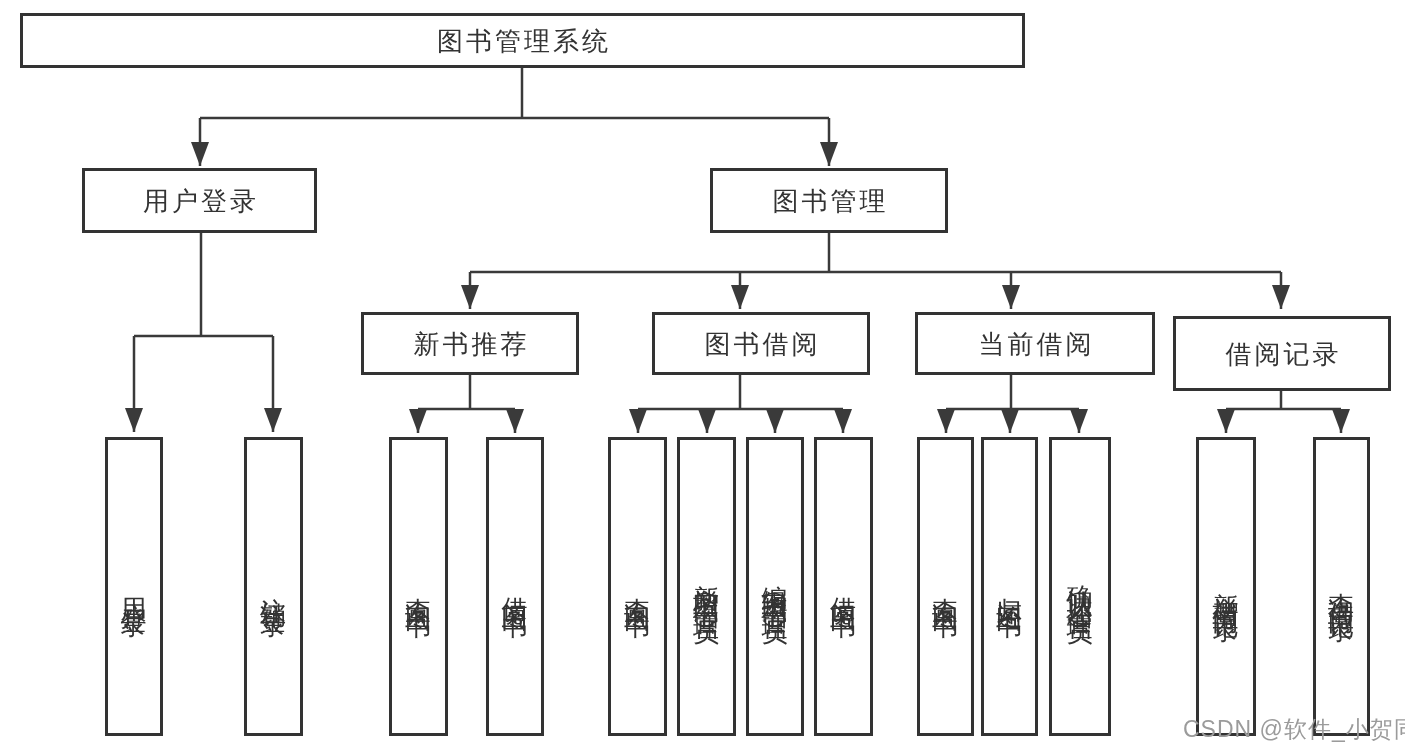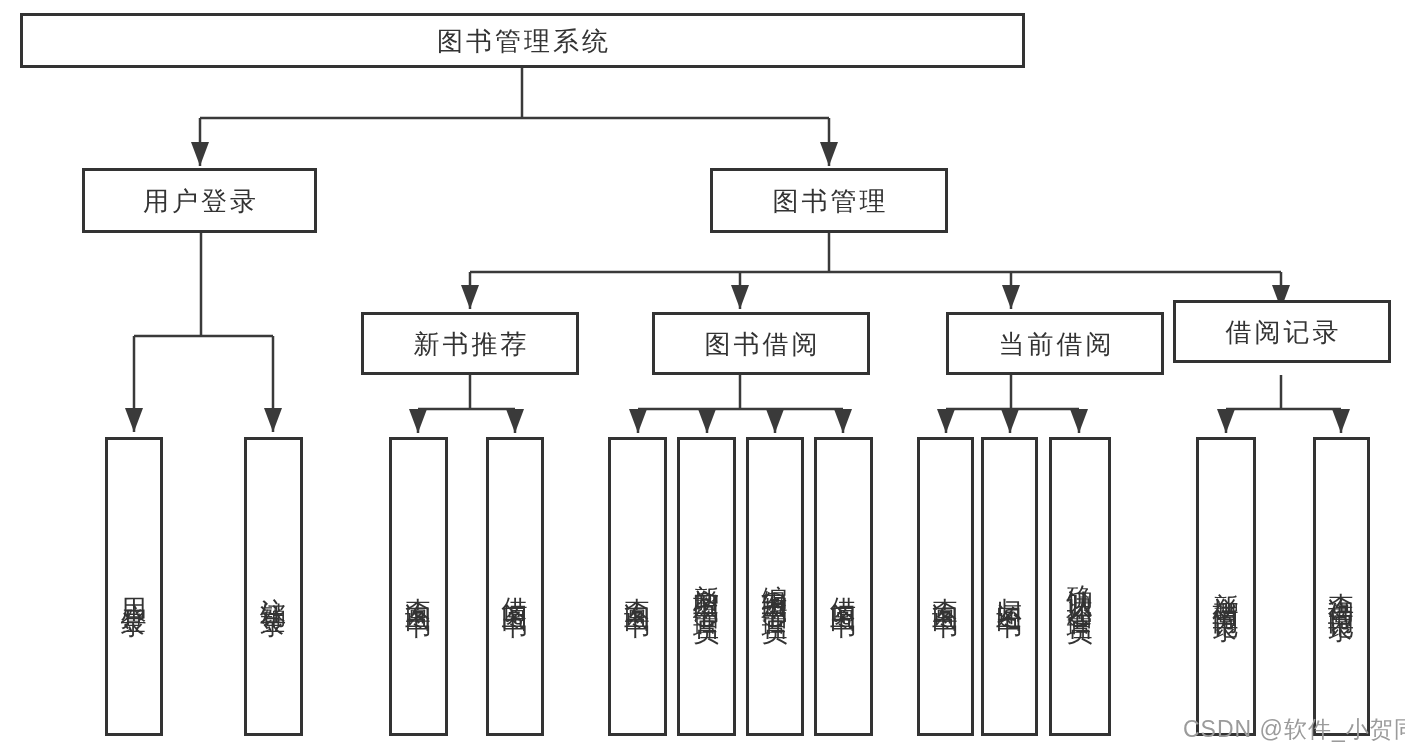--- a/index.html
+++ b/index.html
@@ -78,22 +78,22 @@
     </g>
   </svg>
 
   <div class="box h" style="left:20px;top:13px;width:1005px;height:55px">图书管理系统</div>
 
   <div class="box h" style="left:82px;top:168px;width:235px;height:65px">用户登录</div>
   <div class="box h" style="left:361px;top:312px;width:218px;height:63px">新书推荐</div>
 
   <div class="box h" style="left:710px;top:168px;width:238px;height:65px">图书管理</div>
   <div class="box h" style="left:652px;top:312px;width:218px;height:63px">图书借阅</div>
-  <div class="box h" style="left:946px;top:312px;width:218px;height:63px">当前借阅</div>
-  <div class="box h" style="left:1173px;top:300px;width:218px;height:63px">借阅记录</div>
+  <div class="box h" style="left:915px;top:312px;width:240px;height:63px">当前借阅</div>
+  <div class="box h" style="left:1173px;top:316px;width:218px;height:75px">借阅记录</div>
 
   <div class="box v" style="left:105px;top:437px;width:58px;height:299px">用户登录</div>
   <div class="box v" style="left:244px;top:437px;width:59px;height:299px">注销登录</div>
 
   <div class="box v" style="left:389px;top:437px;width:59px;height:299px">查询图书</div>
   <div class="box v" style="left:486px;top:437px;width:58px;height:299px">借阅图书</div>
 
   <div class="box v" style="left:608px;top:437px;width:59px;height:299px">查询图书</div>
   <div class="box v" style="left:677px;top:437px;width:59px;height:299px">新增图书（管理员）</div>
   <div class="box v" style="left:746px;top:437px;width:58px;height:299px">编辑图书（管理员）</div>

